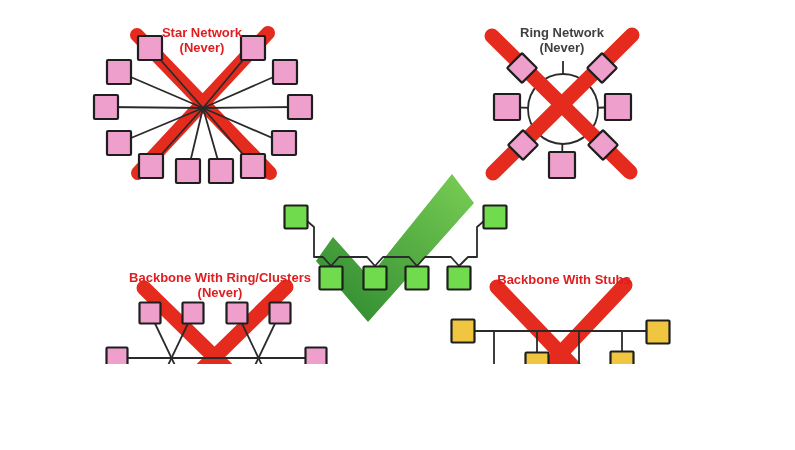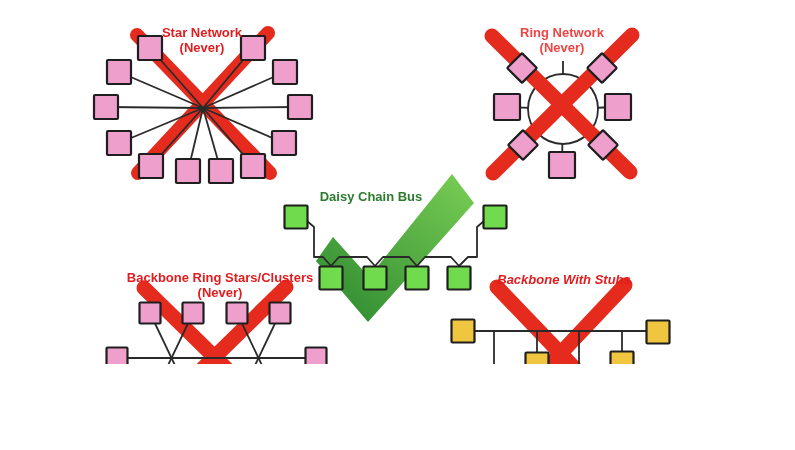--- a/index.html
+++ b/index.html
@@ -129,30 +129,29 @@
         <rect x="567.5" y="375.5" width="23" height="23" rx="1" fill="#f0c641" stroke="#1e1e1e" stroke-width="2.2"></rect>
         <rect x="610.5" y="351.5" width="23" height="23" rx="1" fill="#f0c641" stroke="#1e1e1e" stroke-width="2.2"></rect>
       </g>
     </svg>
 
   <div class="sec-title" style="left: 202px; top: 25px; color: rgb(224, 29, 31);">
     <div>Star Network</div>
     <div>(Never)</div>
   </div>
 
-  <div class="sec-title" style="left: 562px; top: 25px; color: #ef4444;">
+  <div class="sec-title" style="left: 562px; top: 25px; color: #404040;">
     <div>Ring Network</div>
     <div>(Never)</div>
   </div>
 
   <div class="sec-title" style="left: 371px; top: 189px; color: rgb(44, 124, 46);">
-    <div>Daisy Chain Bus</div>
   </div>
 
   <div class="sec-title" style="left: 220px; top: 270px; color: rgb(224, 29, 31);">
-    <div>Backbone Ring Stars/Clusters</div>
+    <div>Backbone With Ring/Clusters</div>
     <div>(Never)</div>
   </div>
 
-  <div class="sec-title" style="left: 564px; top: 272px; color: rgb(224, 29, 31); font-style: italic;">
+  <div class="sec-title" style="left: 564px; top: 272px; color: rgb(224, 29, 31);">
     <div>Backbone With Stubs</div>
   </div>
 </div>
 
 </body></html>

